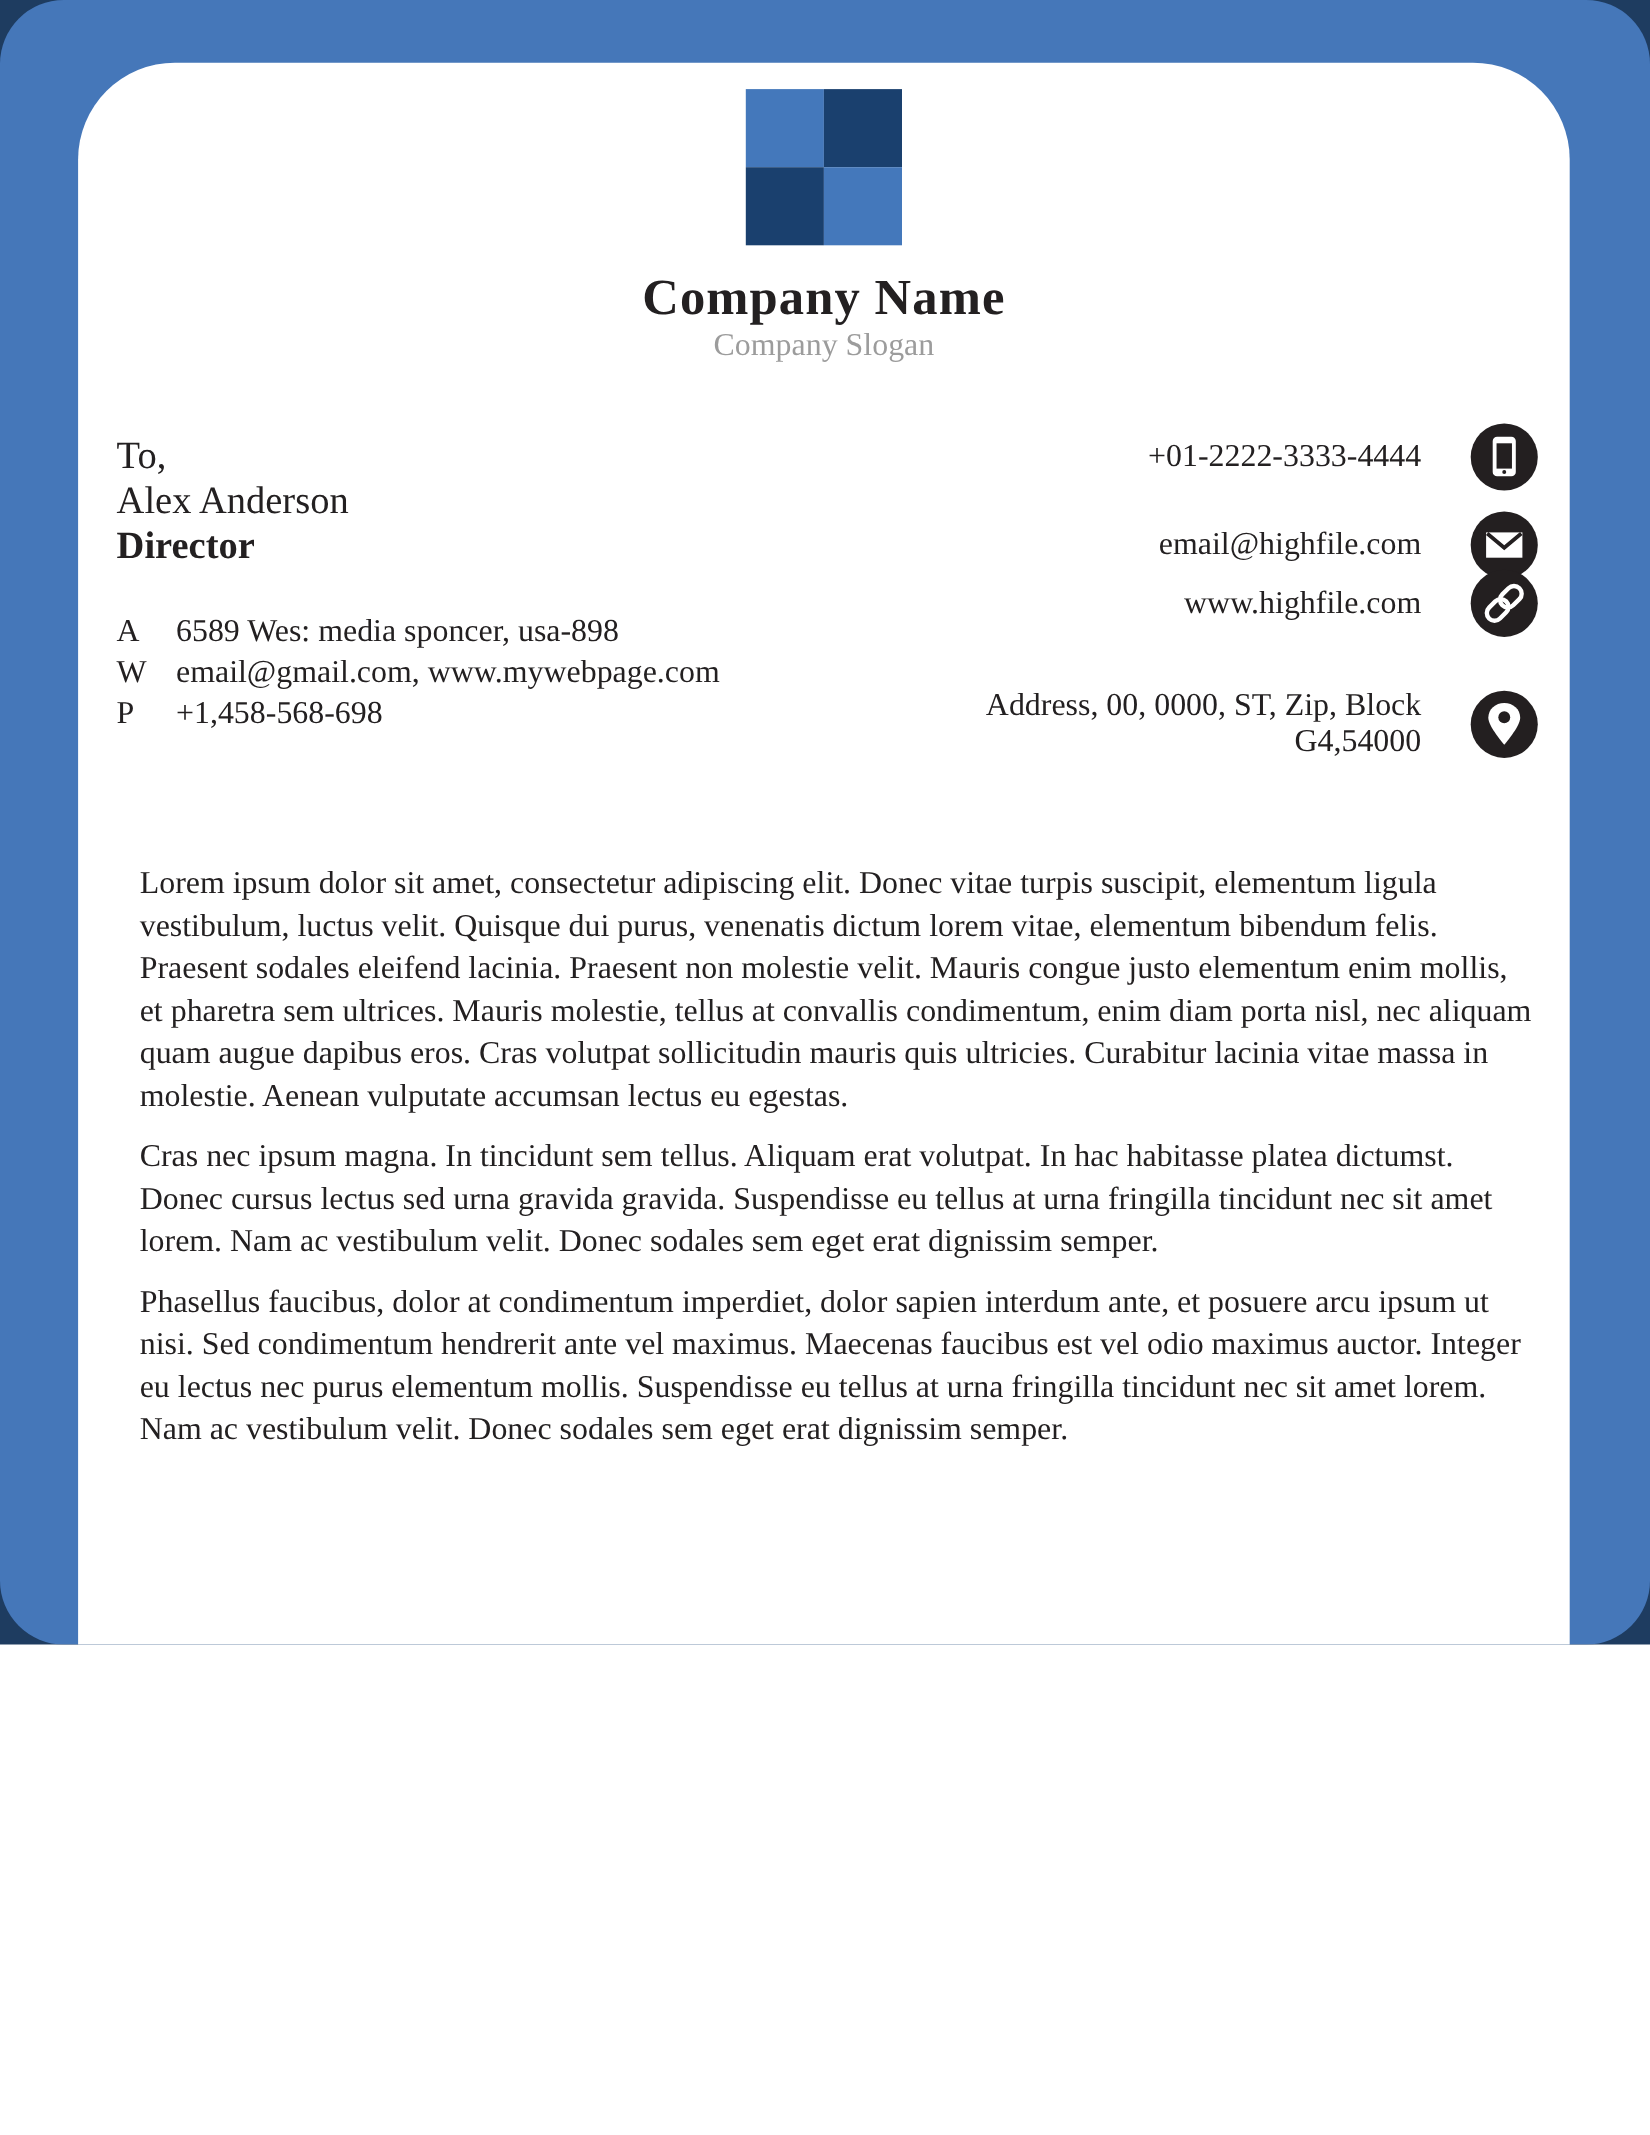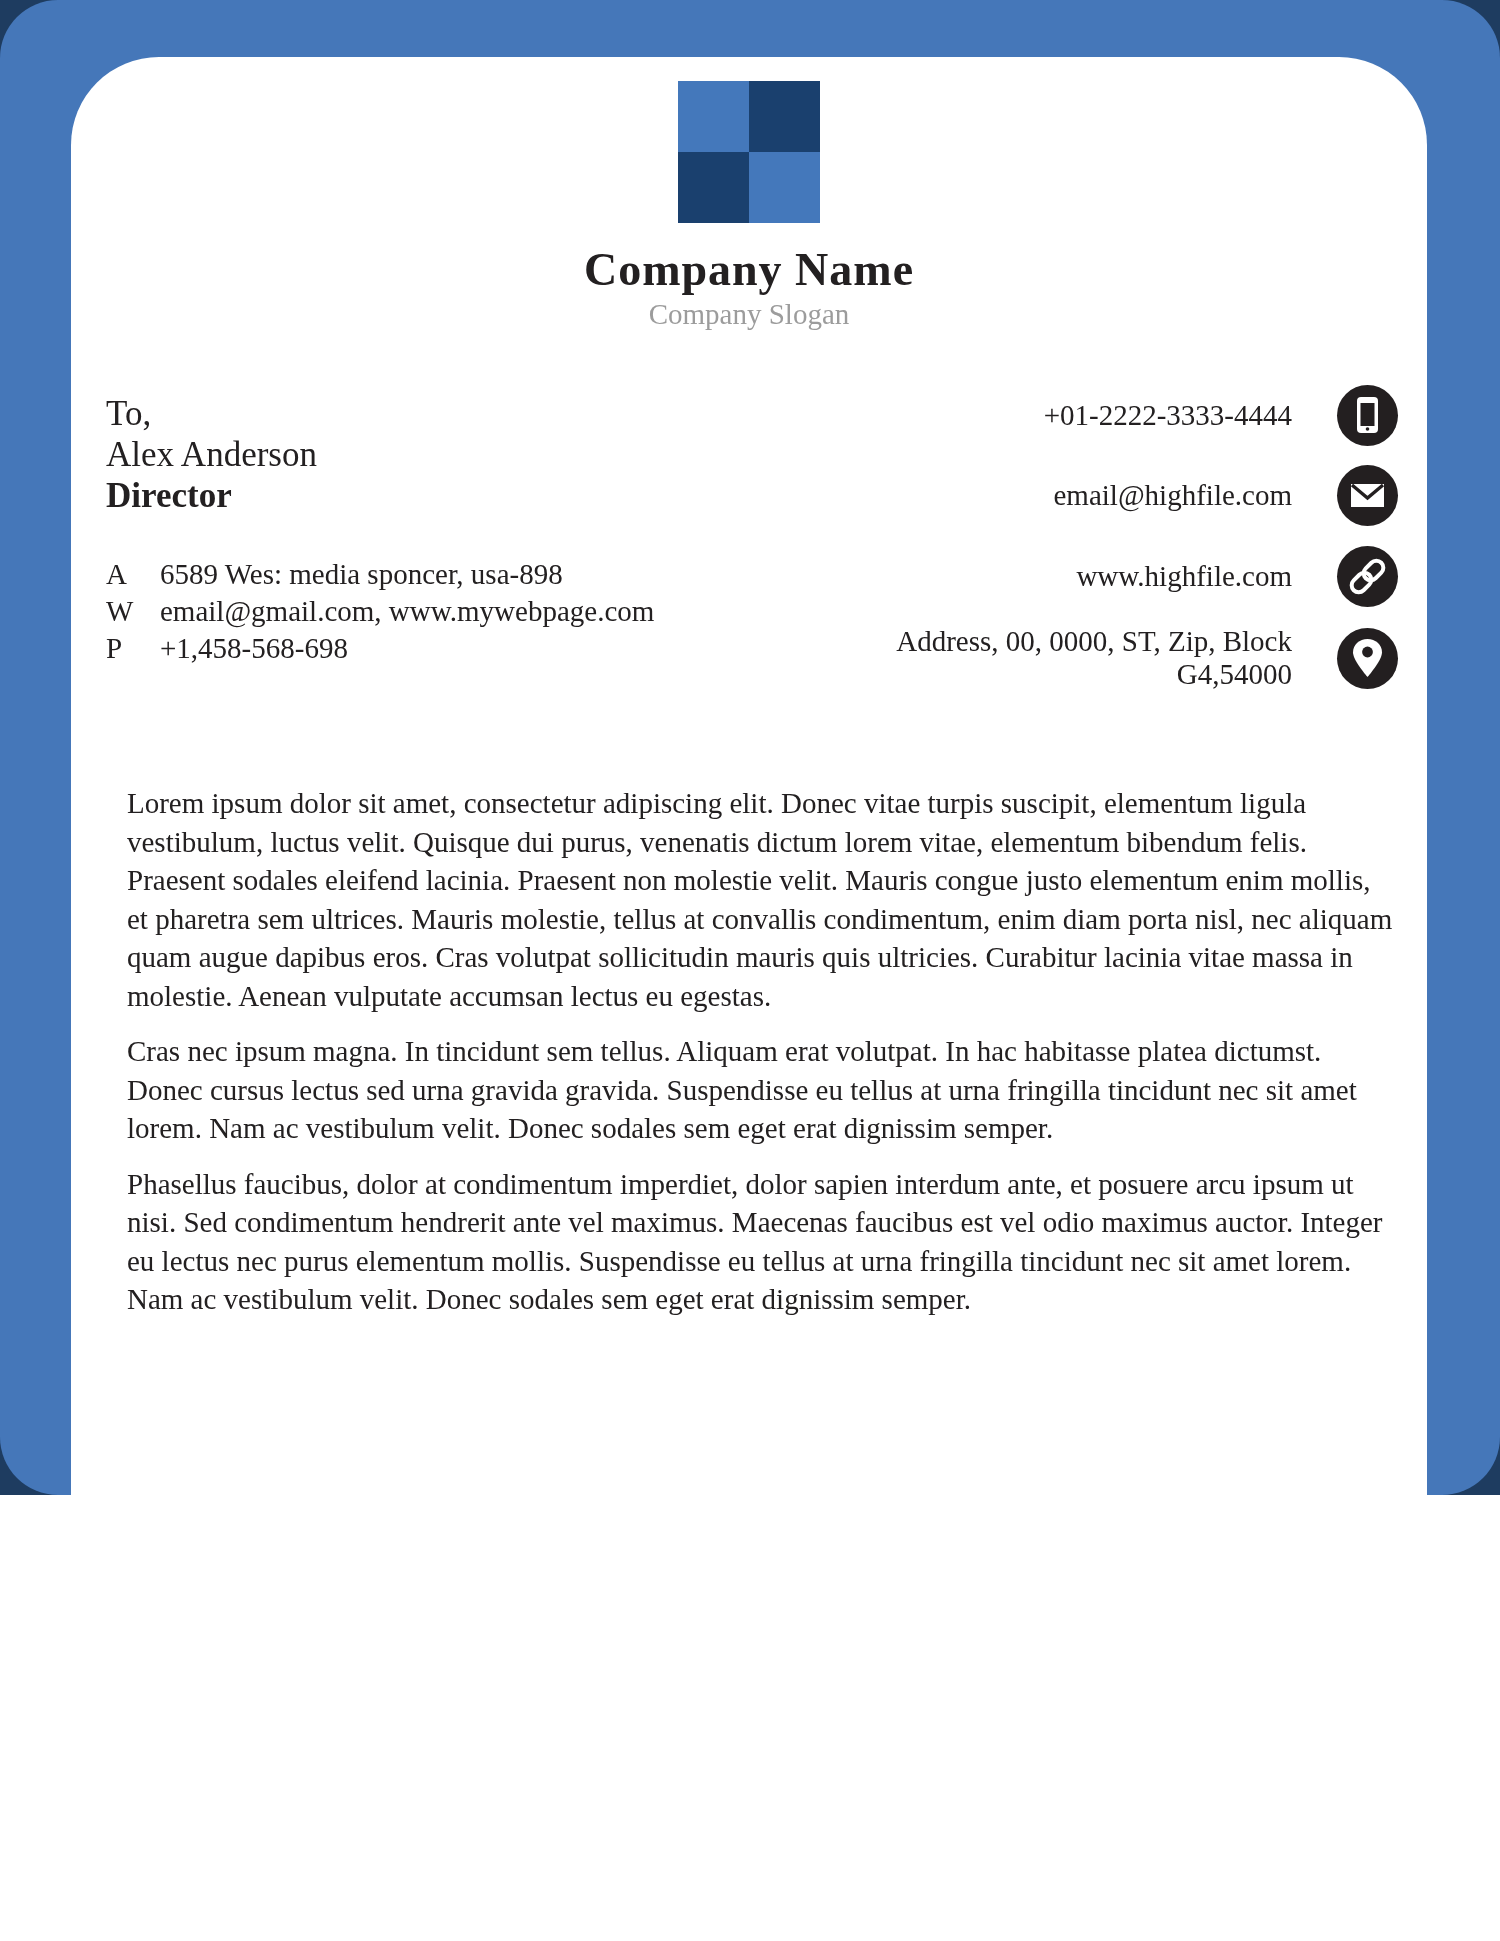--- a/index.html
+++ b/index.html
@@ -25,21 +25,21 @@
 
   
   .sender{position:absolute;left:35px;top:499px;font-size:29px;line-height:37px;}
   .sender-row{display:flex;}
   .sender-label{width:54px;flex:0 0 54px;}
 
   
   .contact-row{position:absolute;right:29px;display:flex;align-items:center;
                justify-content:flex-end;gap:45px;height:62px;}
   .contact-row.r1{top:327px;} .contact-row.r2{top:407px;}
-  .contact-row.r3{top:488px;} .contact-row.r4{top:570px;}
+  .contact-row.r3{top:460px;} .contact-row.r4{top:570px;}
   .contact-text{font-size:29px;text-align:right;line-height:33px;white-space:nowrap;}
   .icon-circle{width:61px;height:61px;border-radius:50%;background:#231f20;flex:0 0 61px;
                display:flex;align-items:center;justify-content:center;}
 
   
   .body-text{position:absolute;left:24px;top:727px;width:1270px;font-size:29px;line-height:38.5px;margin-left:32px;}
   .body-text p{margin:0 0 17px 0;}
 
   
   .sig{position:absolute;right:104px;top:1452px;text-align:right;font-style:italic;}

